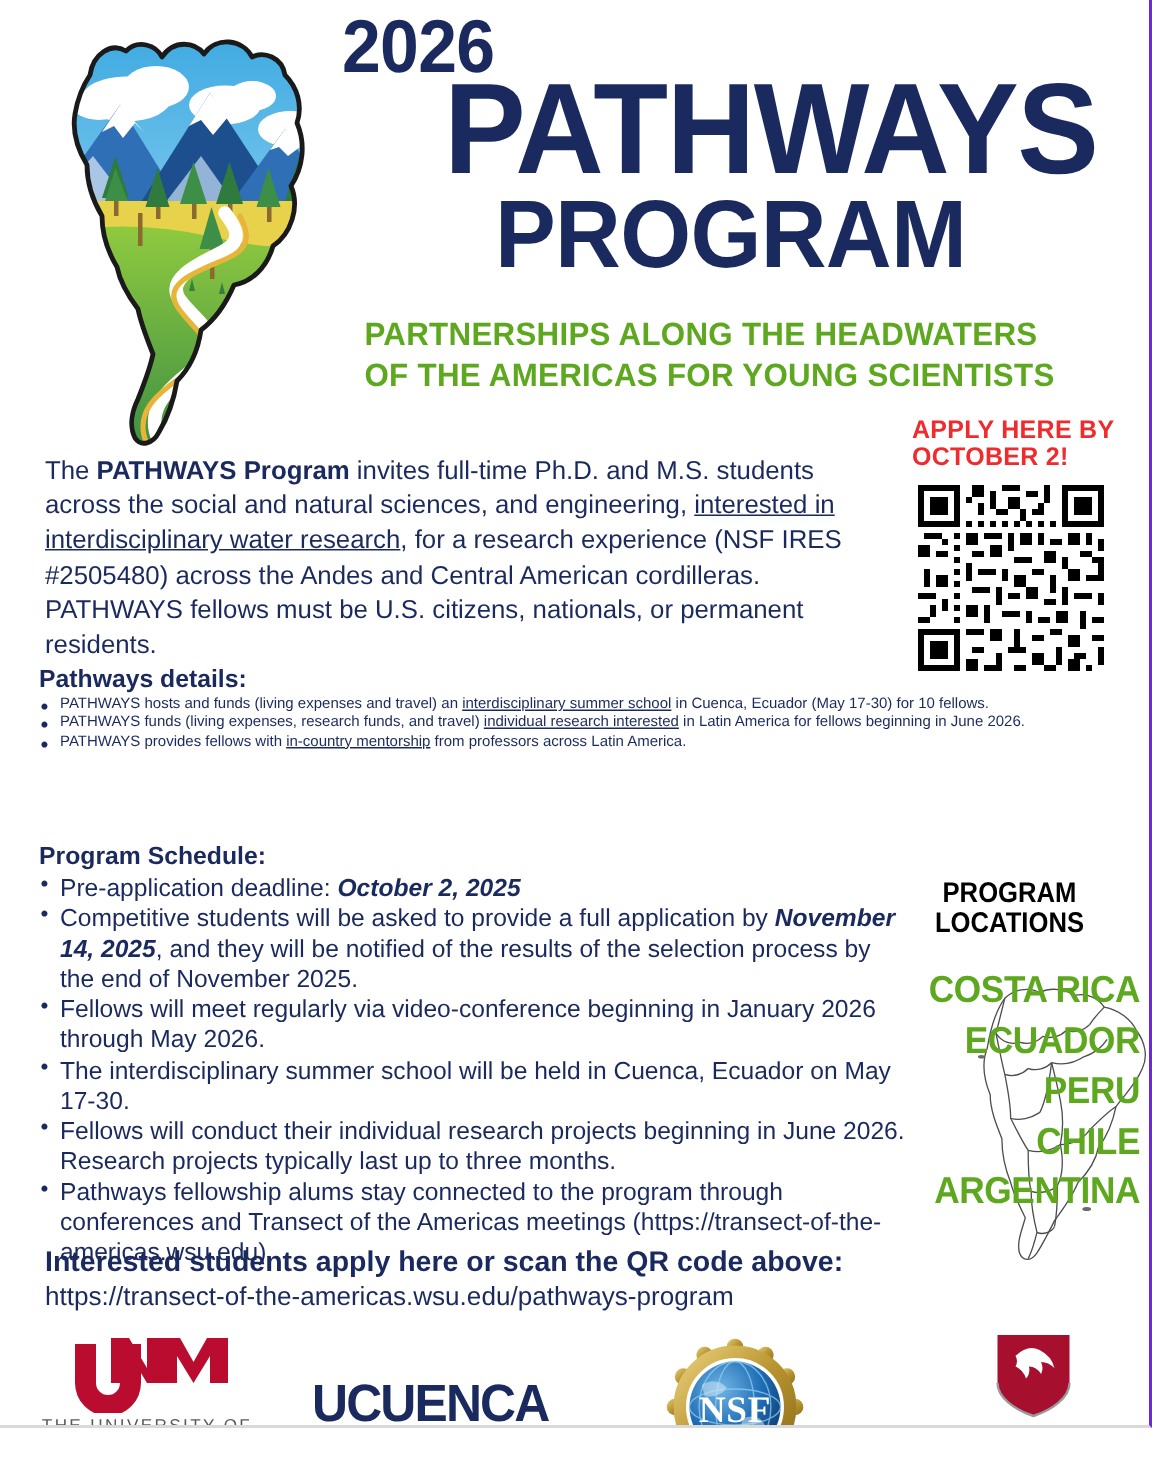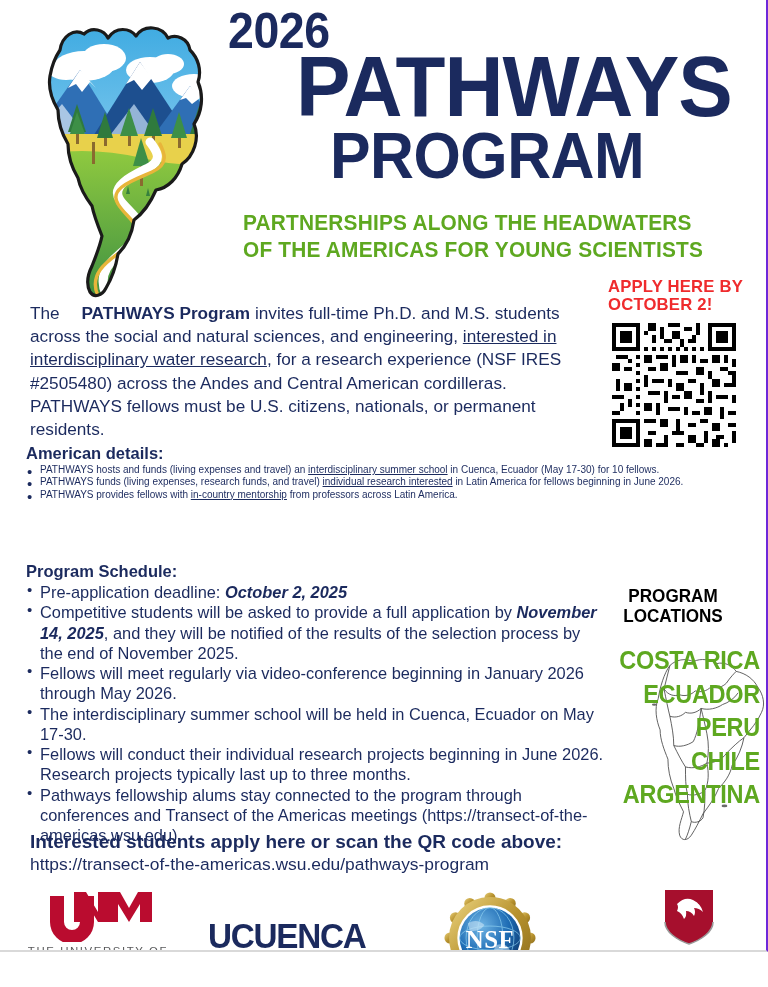--- a/index.html
+++ b/index.html
@@ -86,21 +86,21 @@
 
   
   .intro {
     position: absolute;
     left: 30px; top: 302px;
     width: 560px;
     font-size: 17.2px;
     line-height: 1.35;
     color: #1b2a5e;
   }
-  .intro b { font-weight: bold; margin-left: 17px; }
+  .intro b { font-weight: bold; }
   .u { text-decoration: underline; }
 
   
   .qr-block {
     position: absolute;
     left: 608px; top: 278px;
     width: 150px;
     text-align: left;
   }
   .qr-head {
@@ -499,21 +499,21 @@
           <rect x="12" y="31" width="3" height="1"></rect>
         <rect x="17" y="31" width="2" height="1"></rect>
           <rect x="22" y="31" width="2" height="1"></rect>
         <rect x="26" y="30" width="2" height="2"></rect>
           <rect x="29" y="31" width="1" height="1"></rect>
       </g>
     </svg>
   </div>
 
   <div class="details">
-    <div class="sect-head">American details:</div>
+    <div class="sect-head">Pathways details:</div>
     <ul>
       <li><span>PATHWAYS hosts and funds (living expenses and travel) an </span><span class="u">interdisciplinary summer school</span><span> in Cuenca, Ecuador (May 17-30) for 10 fellows.</span></li>
       <li><span>PATHWAYS funds (living expenses, research funds, and travel) </span><span class="u">individual research interested</span><span> in Latin America for fellows beginning in June 2026.</span></li>
       <li><span>PATHWAYS provides fellows with </span><span class="u">in-country mentorship</span><span> from professors across Latin America.</span></li>
     </ul>
   </div>
 
   <div class="schedule">
     <div class="sect-head">Program Schedule:</div>
     <ul>

